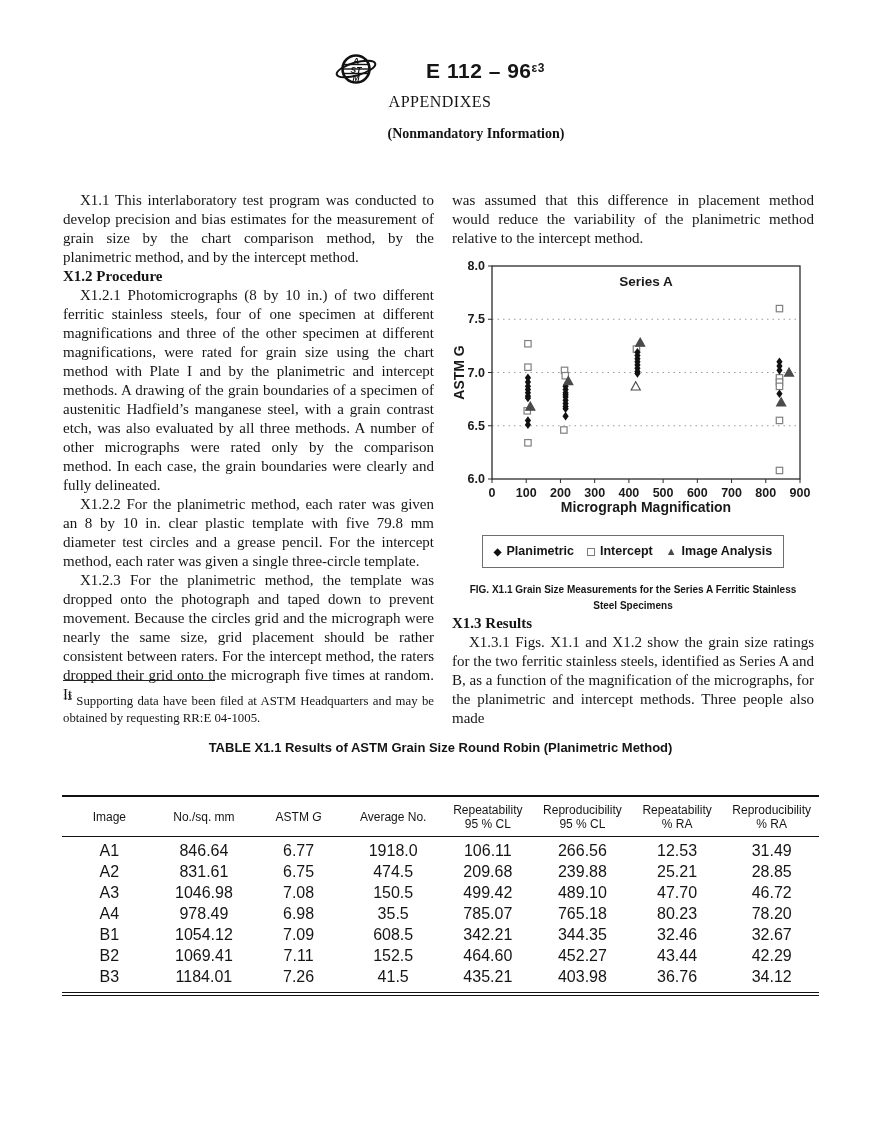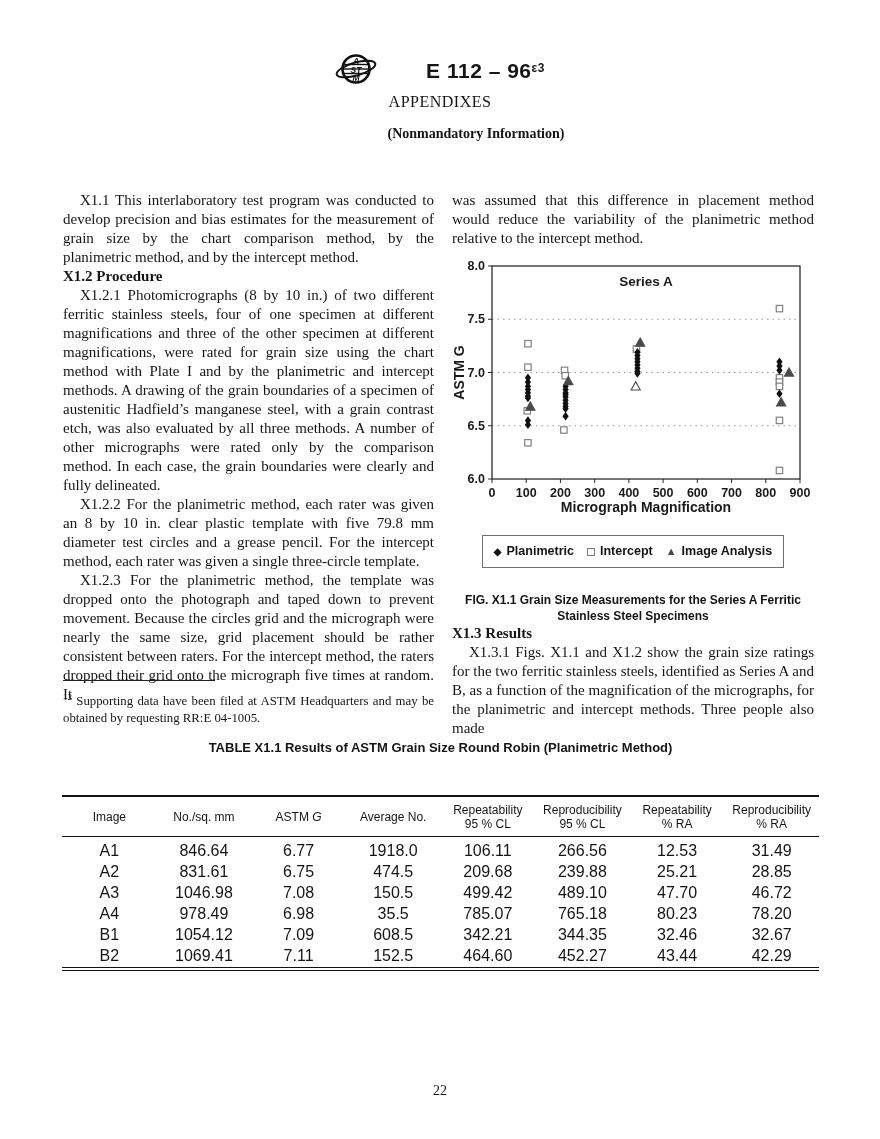--- a/index.html
+++ b/index.html
@@ -29,22 +29,22 @@
 
   
   .figure{margin-top:10px;}
   .legendbox{border:1px solid #6f6f6f;width:288px;margin:12px auto 0 auto;padding:6px 6px;
              font-family:"Liberation Sans",sans-serif;font-weight:bold;font-size:12.5px;
              display:flex;justify-content:center;align-items:center;gap:13px;white-space:nowrap;}
   .legend-item{display:inline-flex;align-items:center;gap:5px;}
   .lg-diamond{font-size:10px;line-height:1;color:#111;}
   .lg-square{display:inline-block;width:6px;height:6px;border:1.3px solid #7a7a7a;background:#fff;}
   .lg-triangle{font-size:11px;line-height:1;color:#4a4a4a;}
-  .figcaption{margin:24px auto 0 auto;width:340px;text-align:center;
-              font-family:"Liberation Sans",sans-serif;font-weight:bold;font-size:12px;line-height:16px;}
+  .figcaption{margin:14px auto 0 auto;width:340px;text-align:center;
+              font-family:"Liberation Sans",sans-serif;font-weight:bold;font-size:10px;line-height:16px;}
   .results-head{margin-top:22px;}
 
   
   .footnote{position:absolute;left:63px;top:680px;width:371px;font-size:12.8px;line-height:17px;text-align:justify;}
   .fn-rule{width:152px;border-top:1.2px solid #222;margin-bottom:8px;}
   .footnote sup{font-size:9px;}
 
   
   .tablewrap{position:absolute;left:62px;top:740px;width:757px;font-family:"Liberation Sans",sans-serif;}
   .tbl-title{text-align:center;font-weight:bold;font-size:13px;margin-bottom:5px;}
@@ -287,18 +287,27 @@
           <tr>
             <td>B2</td>
             <td>1069.41</td>
             <td>7.11</td>
             <td>152.5</td>
             <td>464.60</td>
             <td>452.27</td>
             <td>43.44</td>
             <td>42.29</td>
           </tr>
+          <tr class="last">
+            <td>B3</td>
+            <td>1184.01</td>
+            <td>7.26</td>
+            <td>41.5</td>
+            <td>435.21</td>
+            <td>403.98</td>
+            <td>36.76</td>
+            <td>34.12</td>
+          </tr>
         </tbody>
     </table>
   </div>
 
-  <div class="pagenum">22</div>
 </div>
 
 </body></html>

